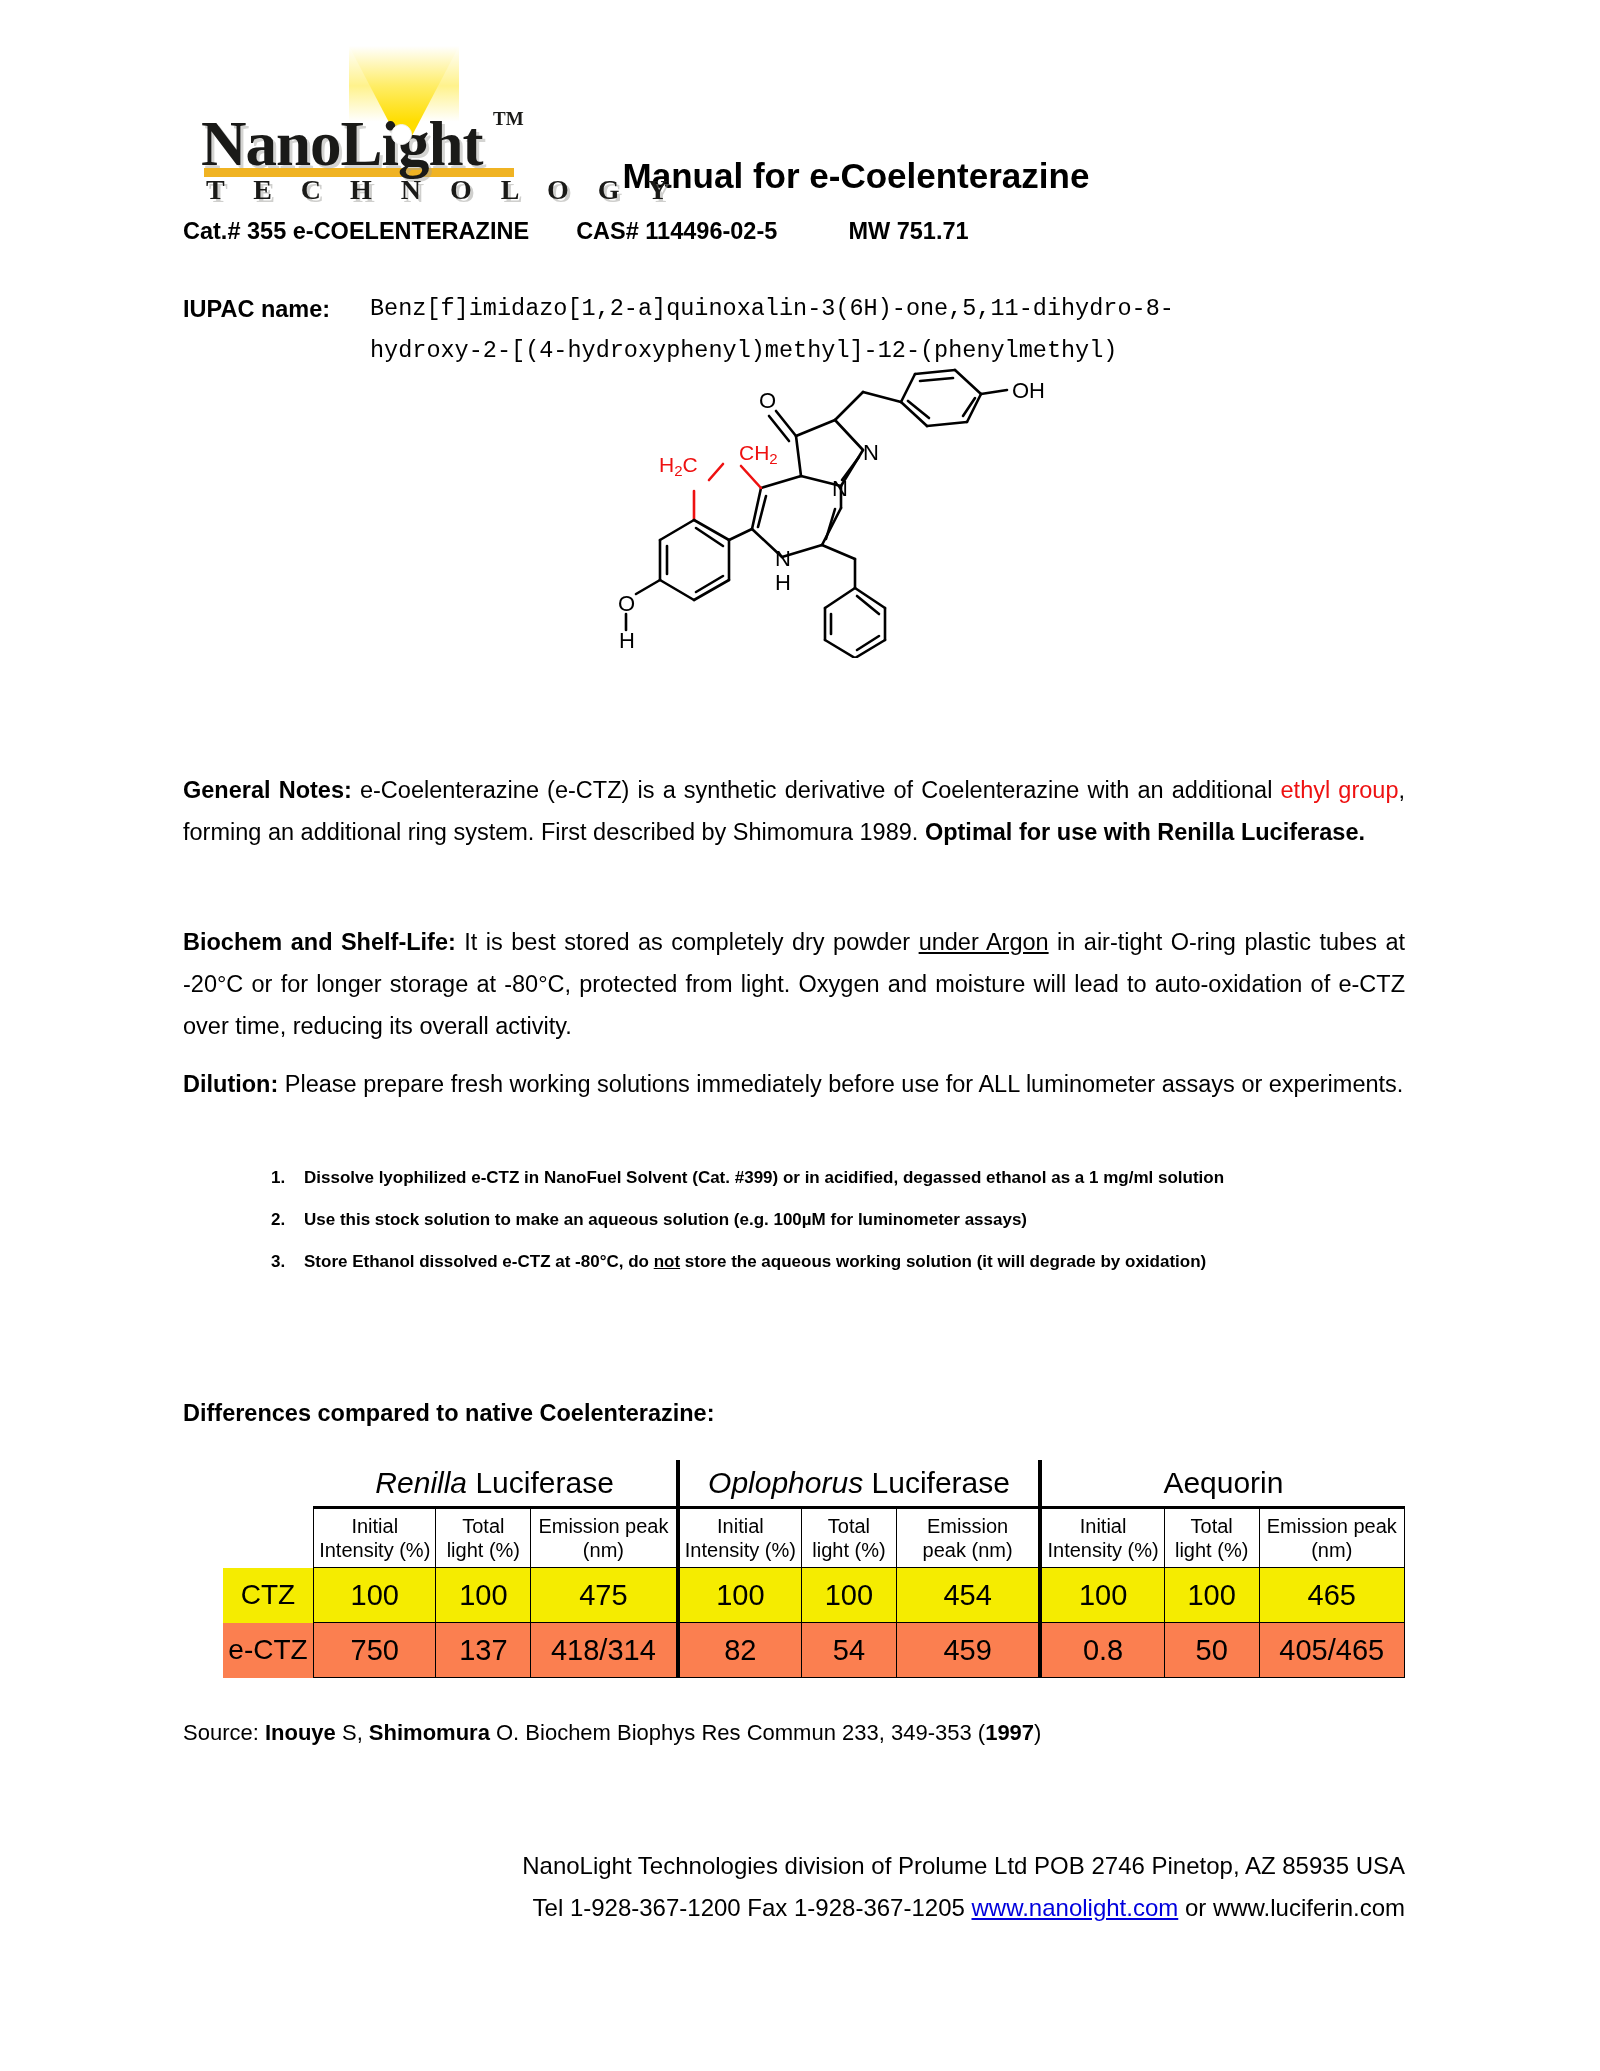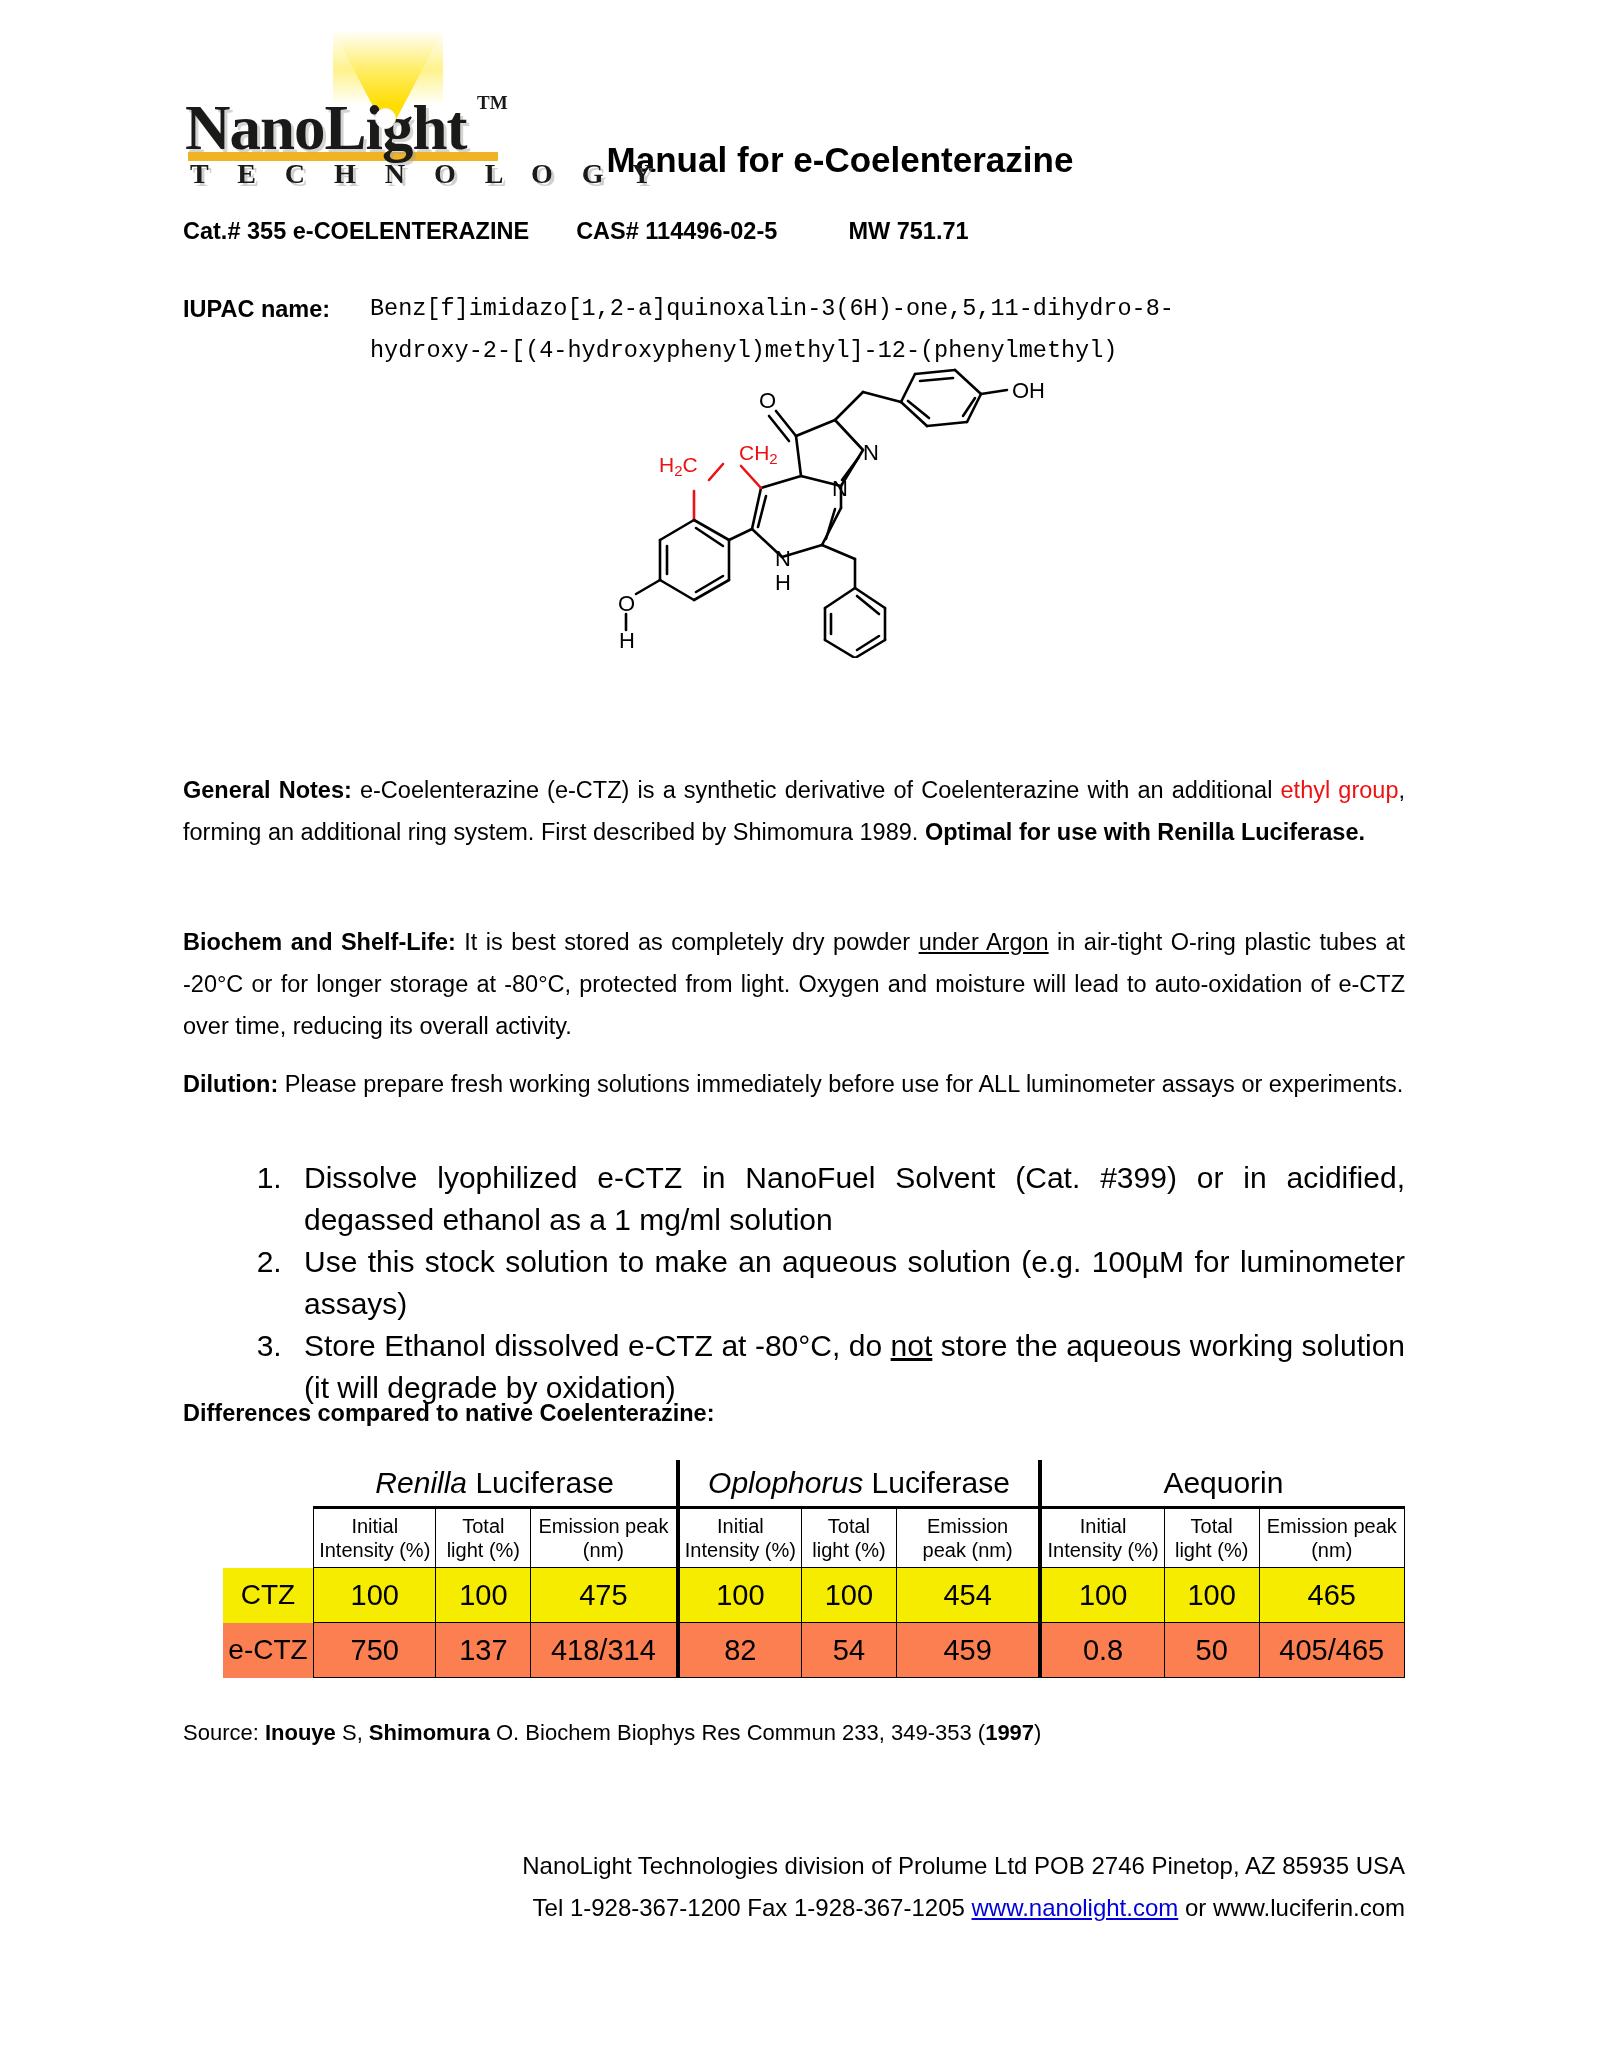--- a/index.html
+++ b/index.html
@@ -13,21 +13,21 @@
     font-family: "Liberation Sans", sans-serif;
     color: #000000;
     position: relative;
     overflow: hidden;
   }
   .page {
     position: relative;
     width: 1600px;
     height: 2071px;
     box-sizing: border-box;
-    padding: 0;
+    padding: 16px;
   }
 
   
   .header {
     position: relative;
     height: 215px;
   }
   .logo-block {
     position: absolute;
     left: 185px;
@@ -189,22 +189,23 @@
   .red { color: #ee1111; }
   .uline { text-decoration: underline; }
 
   ol.steps {
     position: absolute;
     top: 1157px;
     left: 0;
     margin: 0;
     padding-left: 107px;
     width: 1115px;
-    font-size: 30px;
+    font-size: 17px;
     line-height: 42px;
+    font-weight: bold;
   }
   ol.steps li {
     margin-bottom: 0;
     padding-left: 14px;
     text-align: justify;
   }
 
   .diffhead {
     position: absolute;
     top: 1400px;

